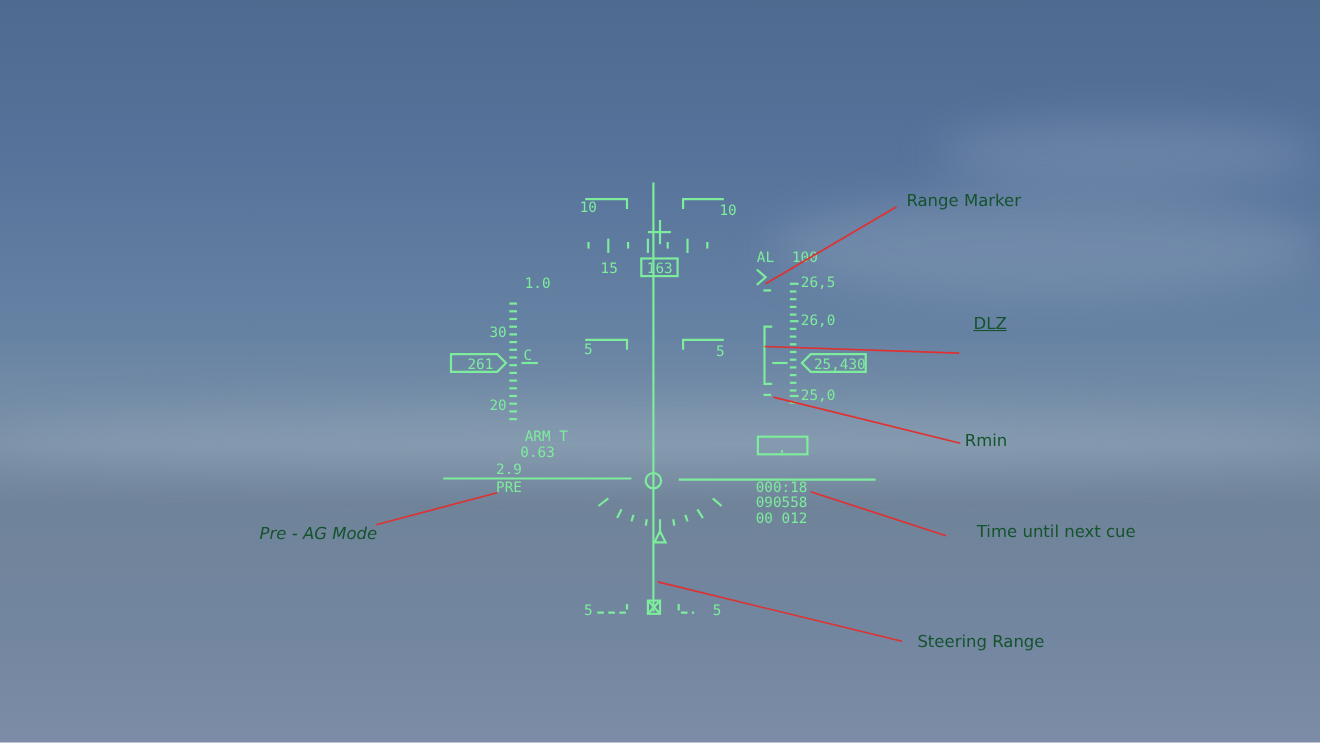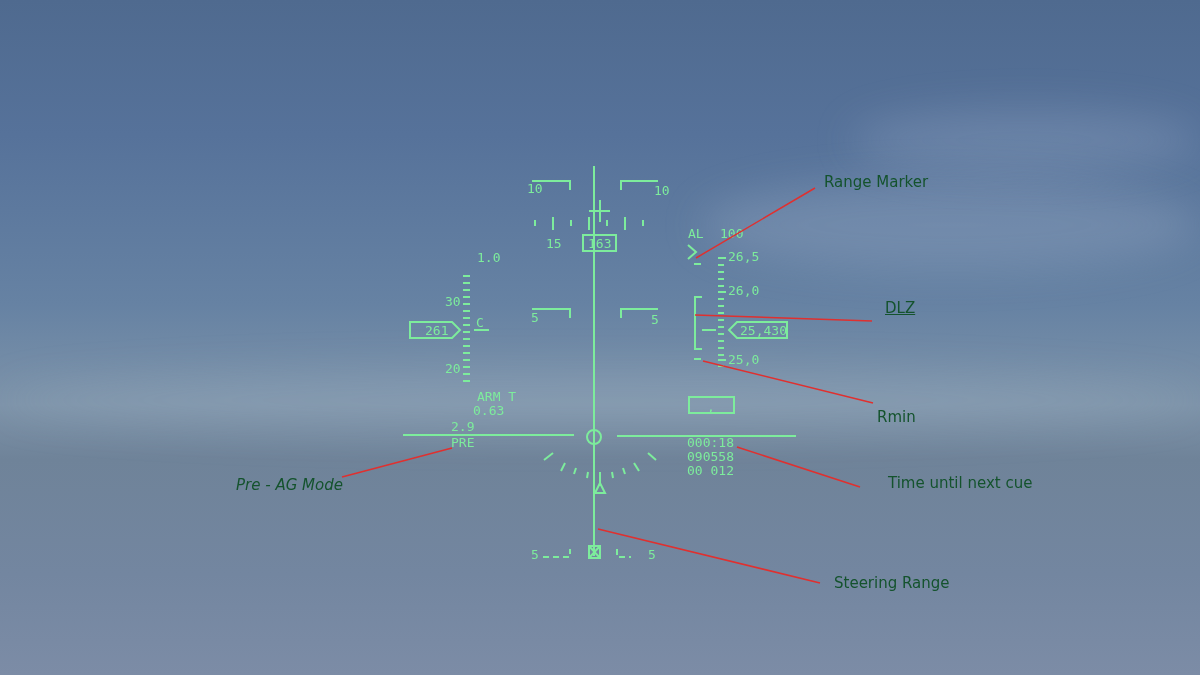--- a/index.html
+++ b/index.html
@@ -152,17 +152,17 @@
     <line x1="696" y1="258" x2="815" y2="188"></line>
     <line x1="695" y1="315" x2="872" y2="321"></line>
     <line x1="703" y1="361" x2="873" y2="403"></line>
     <line x1="737" y1="447" x2="860" y2="487"></line>
     <line x1="452" y1="448" x2="342" y2="477"></line>
     <line x1="598" y1="529" x2="820" y2="583"></line>
   </g>
 </svg>
 
 <div class="label" style="left:824px;top:173px;">Range Marker</div>
-<div class="label" style="left:885px;top:299px;text-decoration:underline;">DLZ</div>
-<div class="label" style="left:877px;top:408px;">Rmin</div>
+<div class="label" style="left:885px;top:285px;text-decoration:underline;">DLZ</div>
+<div class="label" style="left:877px;top:391px;">Rmin</div>
 <div class="label" style="left:888px;top:474px;">Time until next cue</div>
 <div class="label" style="left:236px;top:476px;font-style:italic;">Pre - AG Mode</div>
 <div class="label" style="left:834px;top:574px;">Steering Range</div>
 
 </body></html>

